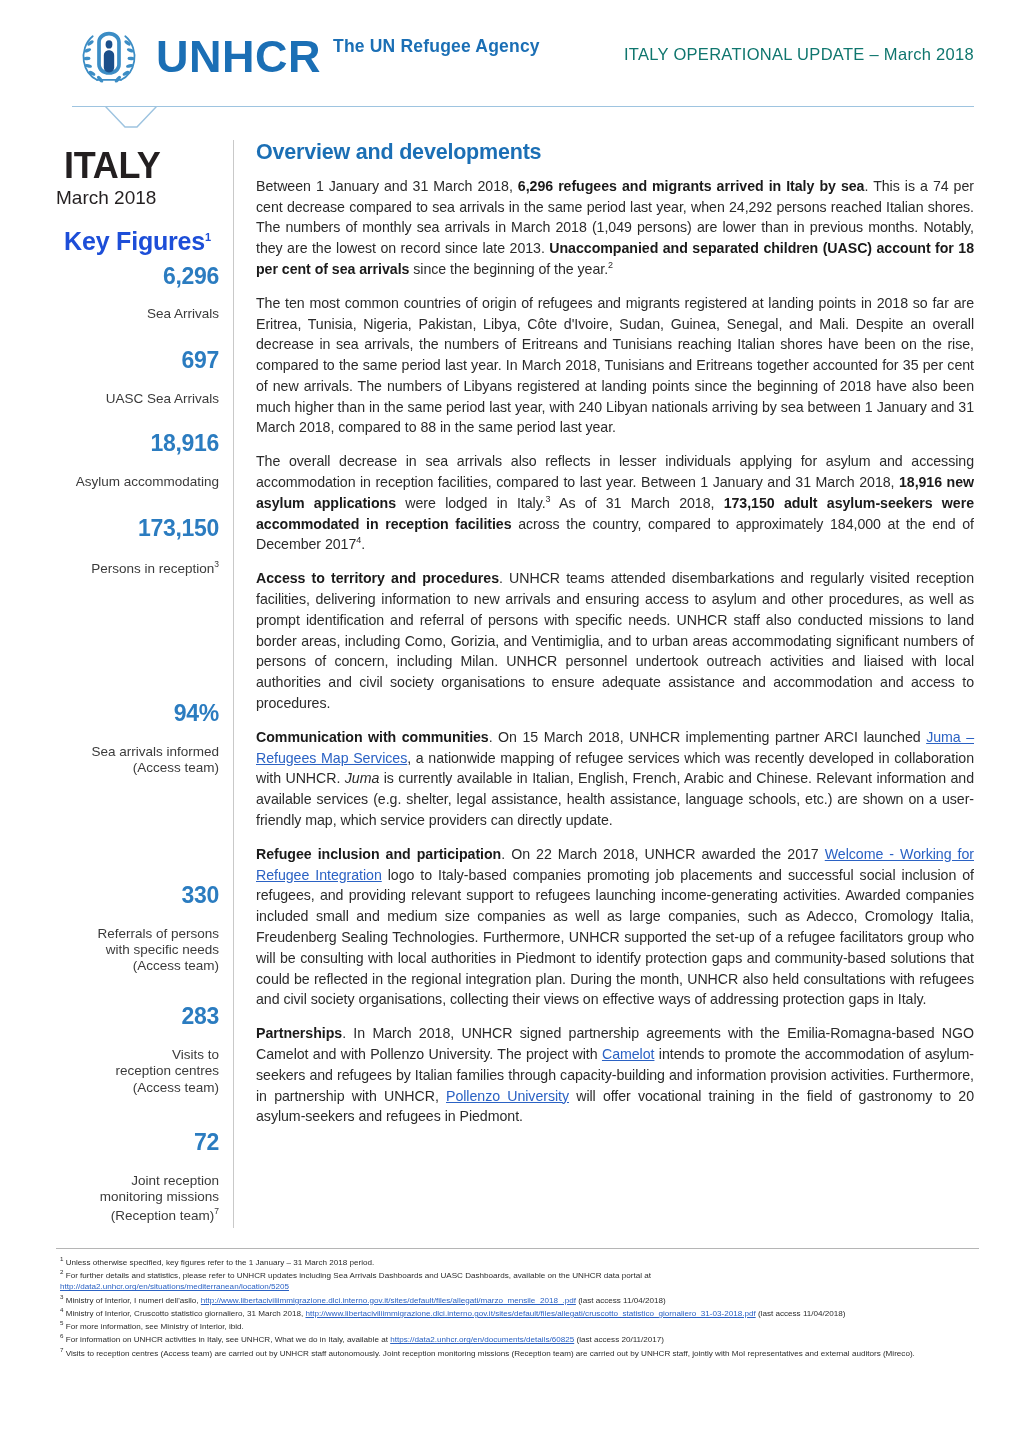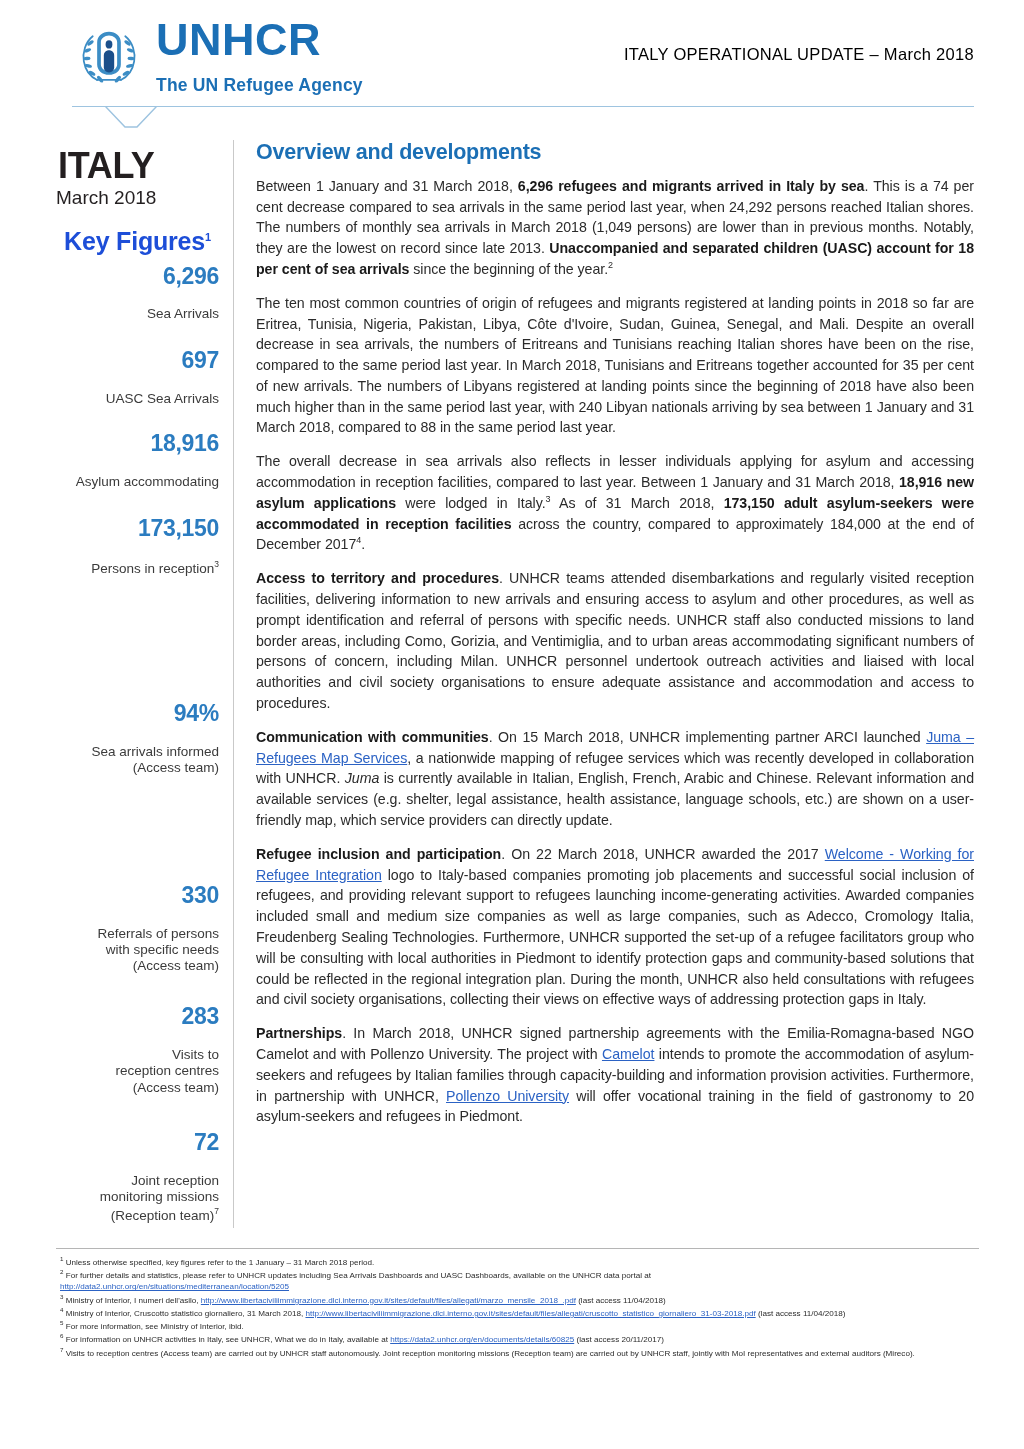--- a/index.html
+++ b/index.html
@@ -19,38 +19,38 @@
   
   .header {
     display: flex;
     align-items: center;
     justify-content: space-between;
     padding: 14px 50px 0 72px;
     height: 100px;
   }
   .logo-wrap { display: flex; align-items: center; gap: 10px; }
   .logo-mark { width: 74px; height: 74px; flex: none; }
-  .logo-text-block { display: flex; flex-direction: column; justify-content: flex-end; gap: 12px; }
+  .logo-text-block { display: flex; flex-direction: row; justify-content: flex-end; gap: 12px; }
   .logo-unhcr {
     font-size: 45px;
     font-weight: bold;
     letter-spacing: 0.5px;
     color: #1b6fb5;
     line-height: 0.98;
   }
   .logo-tag {
     font-size: 17.5px;
     font-weight: bold;
     color: #1b6fb5;
     letter-spacing: 0.2px;
     margin-top: 1px;
   }
   .header-title {
     font-size: 16.5px;
-    color: #000000;
+    color: #0f766e;
     letter-spacing: 0.3px;
     white-space: nowrap;
     padding-bottom: 6px;
   }
 
   
   .divider-wrap { position: relative; height: 26px; margin: 6px 0 0 0; }
   .divider-line {
     position: absolute;
     left: 72px; right: 50px; top: 0;
@@ -84,21 +84,21 @@
   }
 
   
   .country-name {
     font-size: 36px;
     font-weight: bold;
     color: #231f20;
     text-align: left;
     letter-spacing: -0.3px;
     line-height: 1.02;
-    margin: 8px 0 0 2px;
+    margin: 8px 0 0 8px;
   }
   .country-date {
     font-size: 19px;
     color: #231f20;
     text-align: left;
     margin: 2px 0 0 0;
   }
   .key-figures-title {
     font-size: 25px;
     font-weight: bold;

